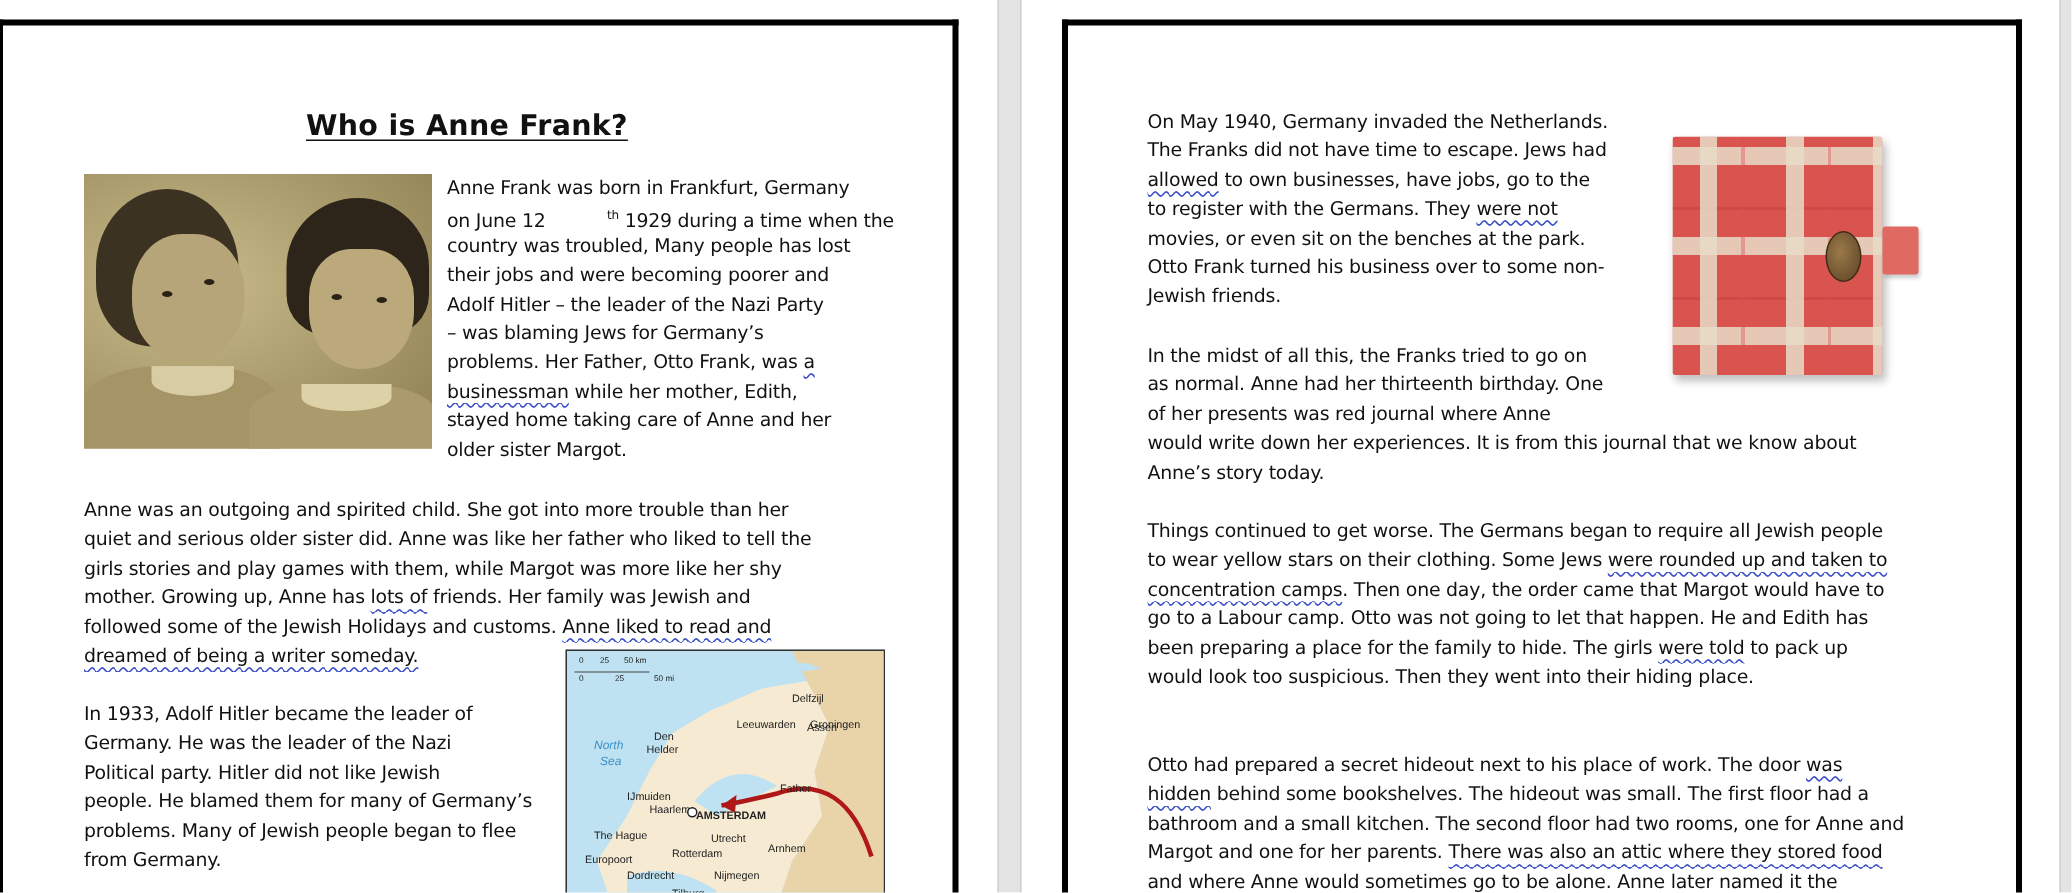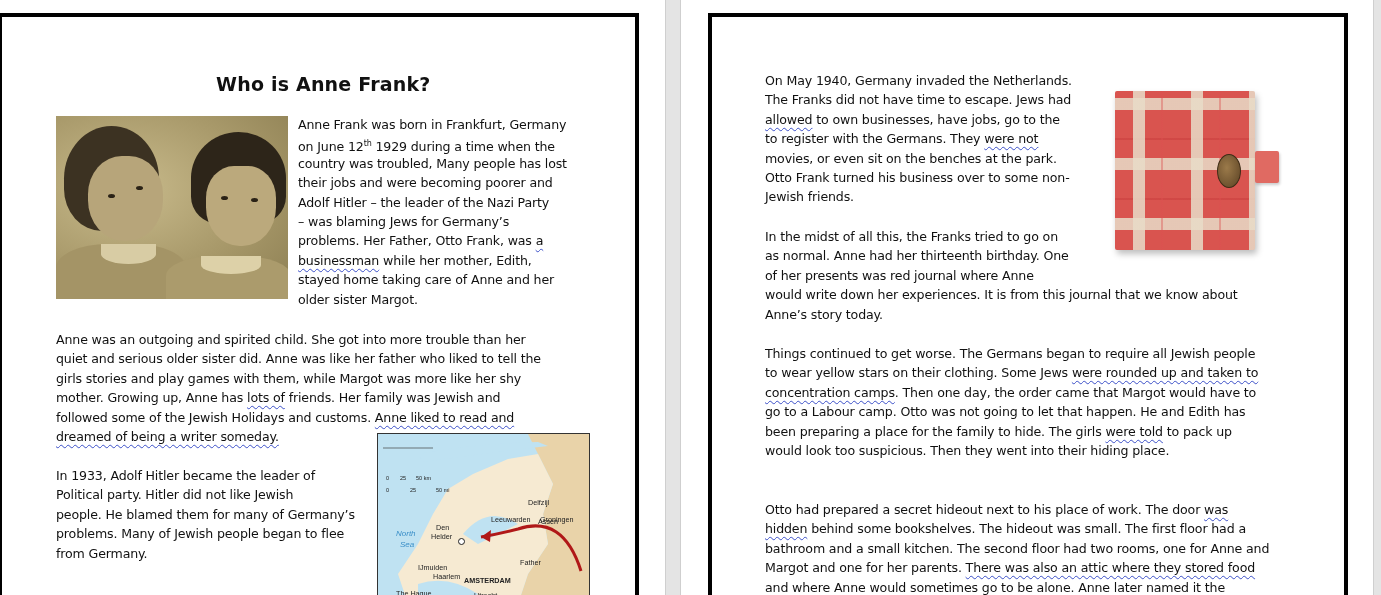--- a/index.html
+++ b/index.html
@@ -17,22 +17,22 @@
   #page1 { left:-2px; top:13px; width:641px; height:600px; }
   #page2 { left:708px; top:13px; width:640px; height:600px; }
   .gutter { position:absolute; left:665px; top:0; width:16px; height:595px; background:#e4e4e4; border-left:1px solid #cfcfcf; border-right:1px solid #cfcfcf; box-sizing:border-box; }
   .scrollbar { position:absolute; left:1373px; top:0; width:8px; height:595px; background:#e4e4e4; border-left:1px solid #cfcfcf; box-sizing:border-box; }
 
   .txt { position:absolute; font-size:12.6px; line-height:19.4px; letter-spacing:-0.15px; white-space:nowrap; }
   .txt div { height:19.4px; }
   .squig { text-decoration: underline wavy #3b4fc8; text-decoration-thickness:1px; text-underline-offset:3px; }
 
   .title {
-    position:absolute; left:216px; top:73px;
-    font-size:19px; font-weight:bold; text-underline-offset:3px; letter-spacing:0.2px;
+    position:absolute; left:204px; top:73px;
+    font-size:19px; font-weight:bold; text-decoration:underline; text-underline-offset:3px; letter-spacing:0.2px;
   }
 
   
   .photo {
     position:absolute; left:56px; top:116px; width:232px; height:183px; overflow:hidden;
     background: radial-gradient(ellipse at 30% 40%, #c9bb8c 0%, #a8996a 55%, #8c7e52 100%);
   }
   .photo .hair1 { position:absolute; left:8px; top:10px; width:95px; height:105px; border-radius:50% 50% 40% 40%; background:#3c3222; }
   .photo .face1 { position:absolute; left:32px; top:40px; width:75px; height:85px; border-radius:45% 45% 48% 48%; background:#b7a57a; }
   .photo .hair2 { position:absolute; left:135px; top:16px; width:95px; height:92px; border-radius:50% 50% 30% 30%; background:#2d2519; }
@@ -42,21 +42,21 @@
   .photo .collar1 { position:absolute; left:45px; top:128px; width:55px; height:20px; border-radius:0 0 50% 50%; background:#d8cca4; }
   .photo .collar2 { position:absolute; left:145px; top:140px; width:60px; height:18px; border-radius:0 0 50% 50%; background:#ddd1a8; }
   .photo .eye { position:absolute; width:7px; height:4px; background:#2a2216; border-radius:50%; }
 
   
   .map {
     position:absolute; left:377px; top:433px; width:213px; height:170px; overflow:hidden;
     border:1px solid #333; box-sizing:border-box; background:#bfe2f2;
     font-family:"Liberation Sans", sans-serif; font-size:7.2px; color:#222;
   }
-  .map .lbl { position:absolute; white-space:nowrap;margin-top:37px; }
+  .map .lbl { position:absolute; white-space:nowrap; }
   .map .dot { position:absolute; width:2.5px; height:2.5px; background:#222; border-radius:50%; }
   .map svg { position:absolute; left:0; top:0; }
 
   
   .diary {
     position:absolute; left:1115px; top:91px; width:140px; height:159px;
     background:
       repeating-linear-gradient(90deg, rgba(232,220,200,0.0) 0 18px, rgba(232,220,200,0.85) 18px 30px, rgba(232,220,200,0) 30px 46px, rgba(220,80,80,0.4) 46px 48px, rgba(232,220,200,0) 48px 58px),
       repeating-linear-gradient(0deg, rgba(232,220,200,0.0) 0 20px, rgba(232,220,200,0.85) 20px 32px, rgba(232,220,200,0) 32px 50px, rgba(200,60,60,0.5) 50px 52px, rgba(232,220,200,0) 52px 60px),
       #d9544f;
@@ -86,21 +86,21 @@
   <div class="collar1"></div>
     <div class="collar2"></div>
   <div class="eye" style="left:52px;top:78px;"></div>
     <div class="eye" style="left:80px;top:70px;"></div>
   <div class="eye" style="left:165px;top:80px;"></div>
     <div class="eye" style="left:195px;top:82px;"></div>
 </div>
 
 <div class="txt" style="left:298px; top:115px;">
   <div>Anne Frank was born in Frankfurt, Germany</div>
-  <div><span>on June 12</span><sup style="font-size:8px;">th</sup><span> 1929 during a time when the</span></div>
+  <div><span>on June 12</span><sup style="font-size:8px;margin-left:41px;">th</sup><span> 1929 during a time when the</span></div>
   <div>country was troubled, Many people has lost</div>
   <div>their jobs and were becoming poorer and</div>
   <div>Adolf Hitler – the leader of the Nazi Party</div>
   <div>– was blaming Jews for Germany’s</div>
   <div><span>problems. Her Father, Otto Frank, was </span><span class="squig">a</span></div>
   <div><span class="squig">businessman</span><span> while her mother, Edith,</span></div>
   <div>stayed home taking care of Anne and her</div>
   <div>older sister Margot.</div>
 </div>
 
@@ -108,20 +108,21 @@
   <div>Anne was an outgoing and spirited child. She got into more trouble than her</div>
   <div>quiet and serious older sister did. Anne was like her father who liked to tell the</div>
   <div>girls stories and play games with them, while Margot was more like her shy</div>
   <div><span>mother. Growing up, Anne has </span><span class="squig">lots of</span><span> friends. Her family was Jewish and</span></div>
   <div><span>followed some of the Jewish Holidays and customs. </span><span class="squig">Anne liked to read and</span></div>
   <div><span class="squig">dreamed of being a writer someday.</span></div>
 </div>
 
 <div class="txt" style="left:56px; top:466px;">
   <div>In 1933, Adolf Hitler became the leader of</div>
+  <div>Germany. He was the leader of the Nazi</div>
   <div>Political party. Hitler did not like Jewish</div>
   <div>people. He blamed them for many of Germany’s</div>
   <div>problems. Many of Jewish people began to flee</div>
   <div>from Germany.</div>
 </div>
 
 <div class="map">
   <svg width="213" height="170" viewBox="0 0 213 170">
     <path d="M150 0 L213 0 L213 170 L140 170 L150 140 L170 110 L165 80 L175 50 Z" fill="#e9d3a9"></path>
     <path d="M30 170 L20 140 L40 110 L55 80 L70 55 L95 40 L130 25 L160 20 L175 50 L165 80 L170 110 L150 140 L140 170 Z" fill="#f6ead2"></path>

